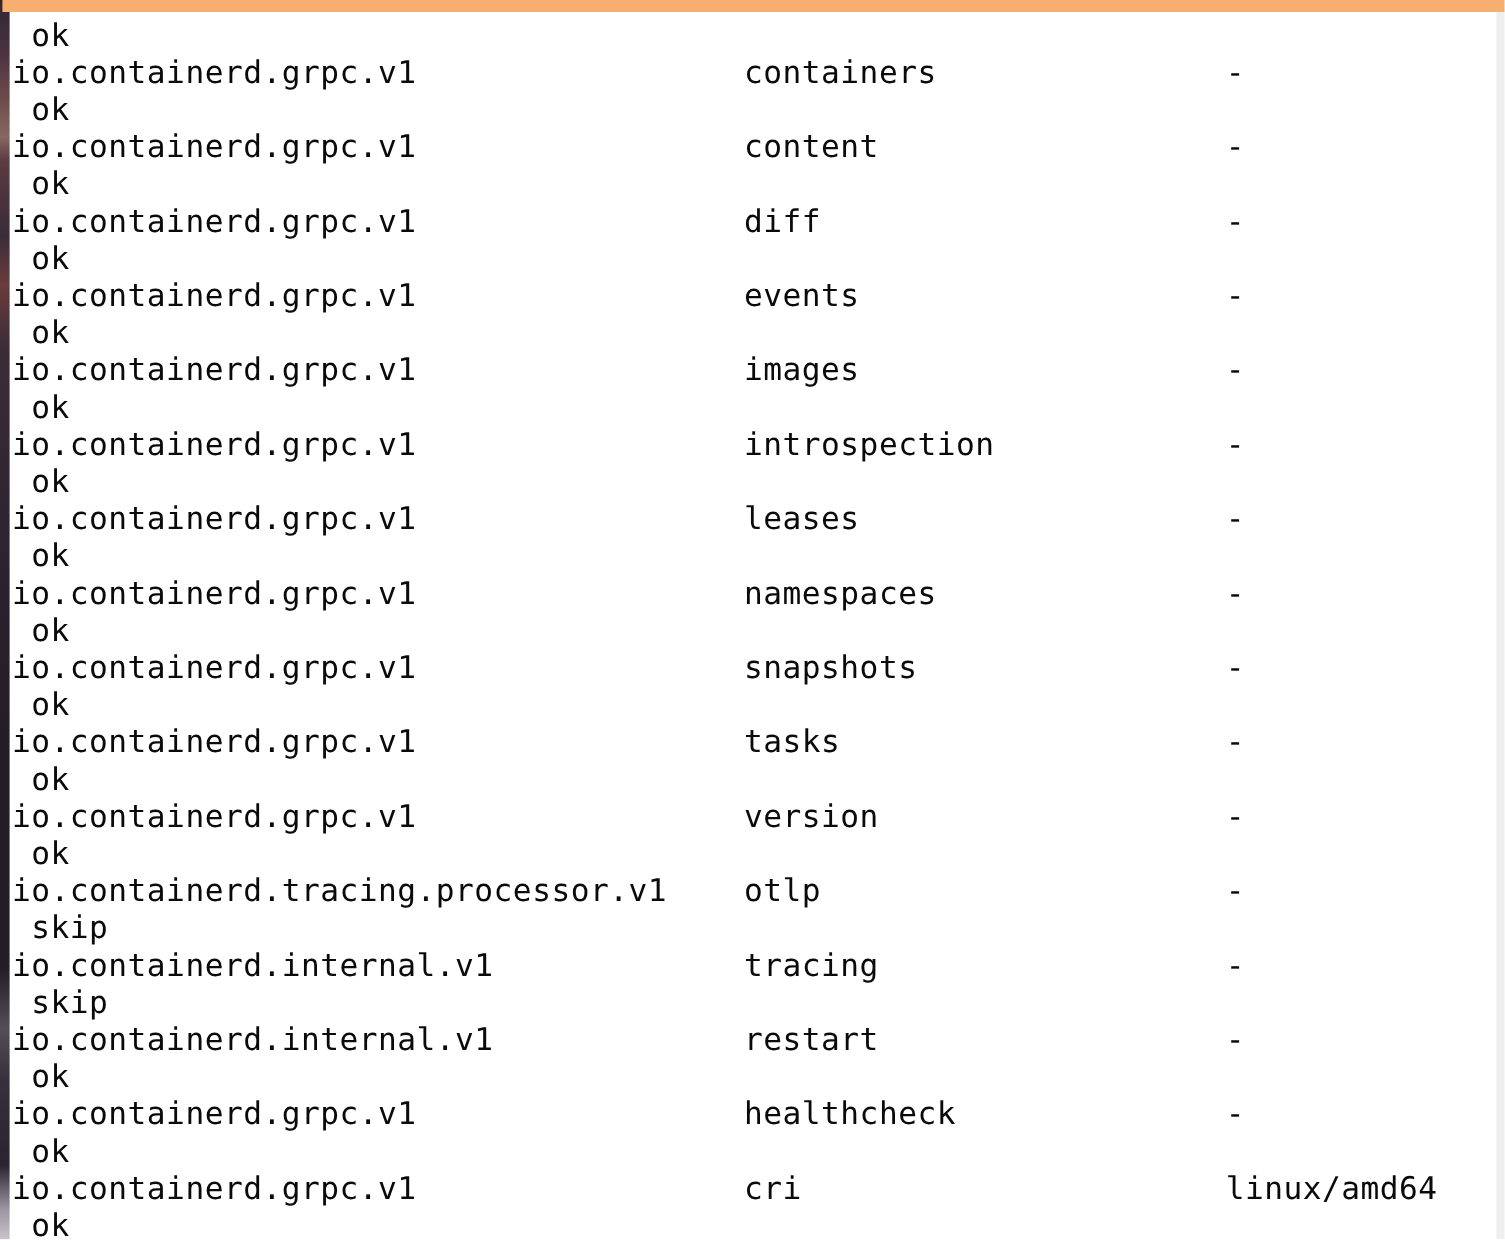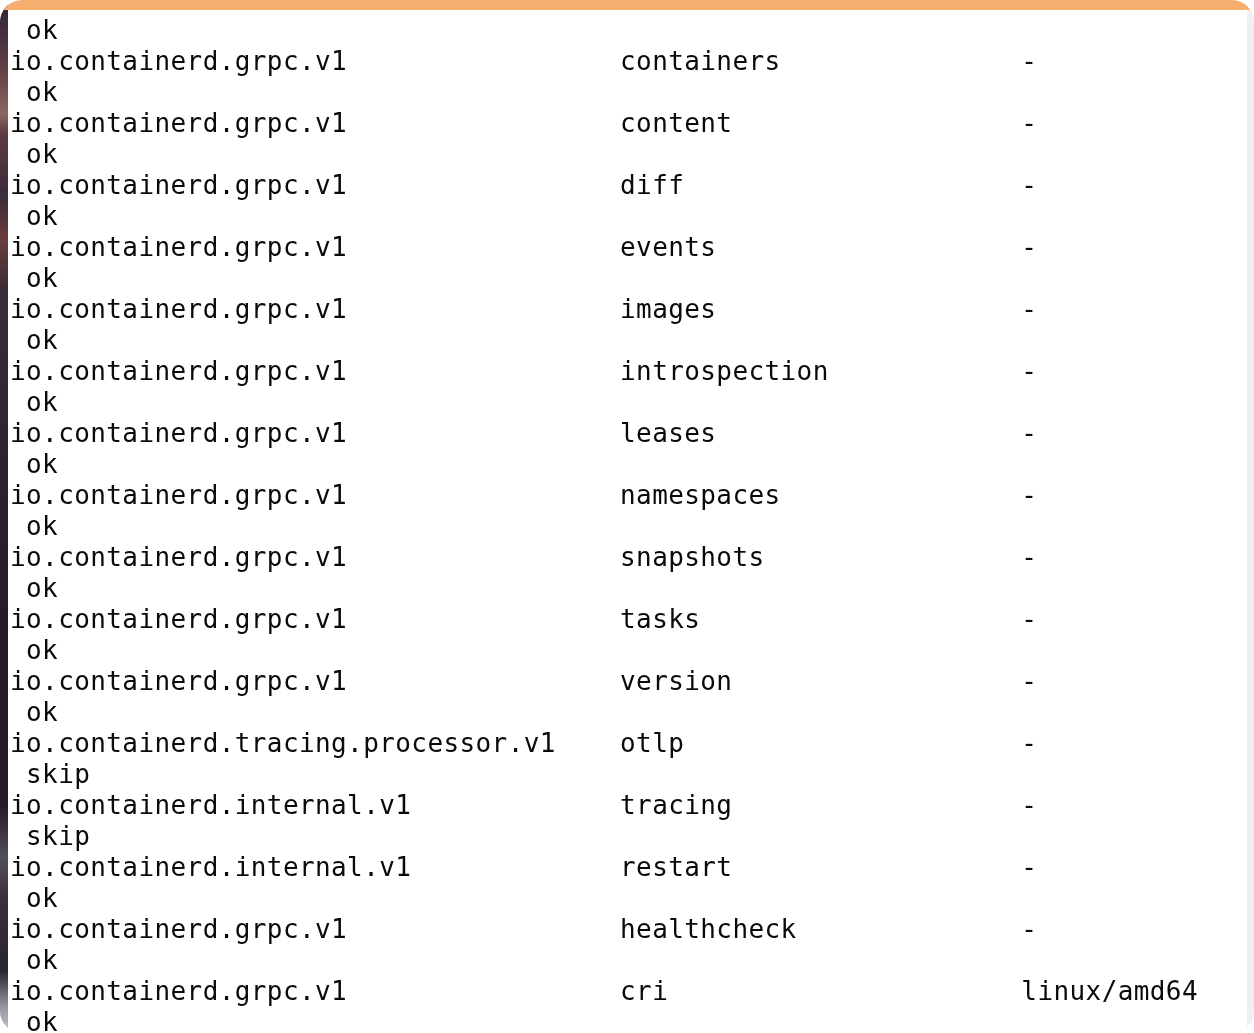--- a/index.html
+++ b/index.html
@@ -14,21 +14,20 @@
     width: 1254px; height: 1033px;
     overflow: hidden;
     background: var(--bg);
     font-family: "DejaVu Sans Mono", "Liberation Mono", monospace;
   }
   .window {
     position: relative;
     width: 1254px; height: 1033px;
     background: var(--bg);
     overflow: hidden;
-    border-radius: 22px;
   }
   
   .wallpaper-edge {
     position: absolute; left: 0; top: 0;
     width: 8px; height: 100%;
     z-index: 1;
     background: linear-gradient(to bottom,
       #2f2633 0%,
       #4a3140 4%,
       #6e4a4a 8%,

